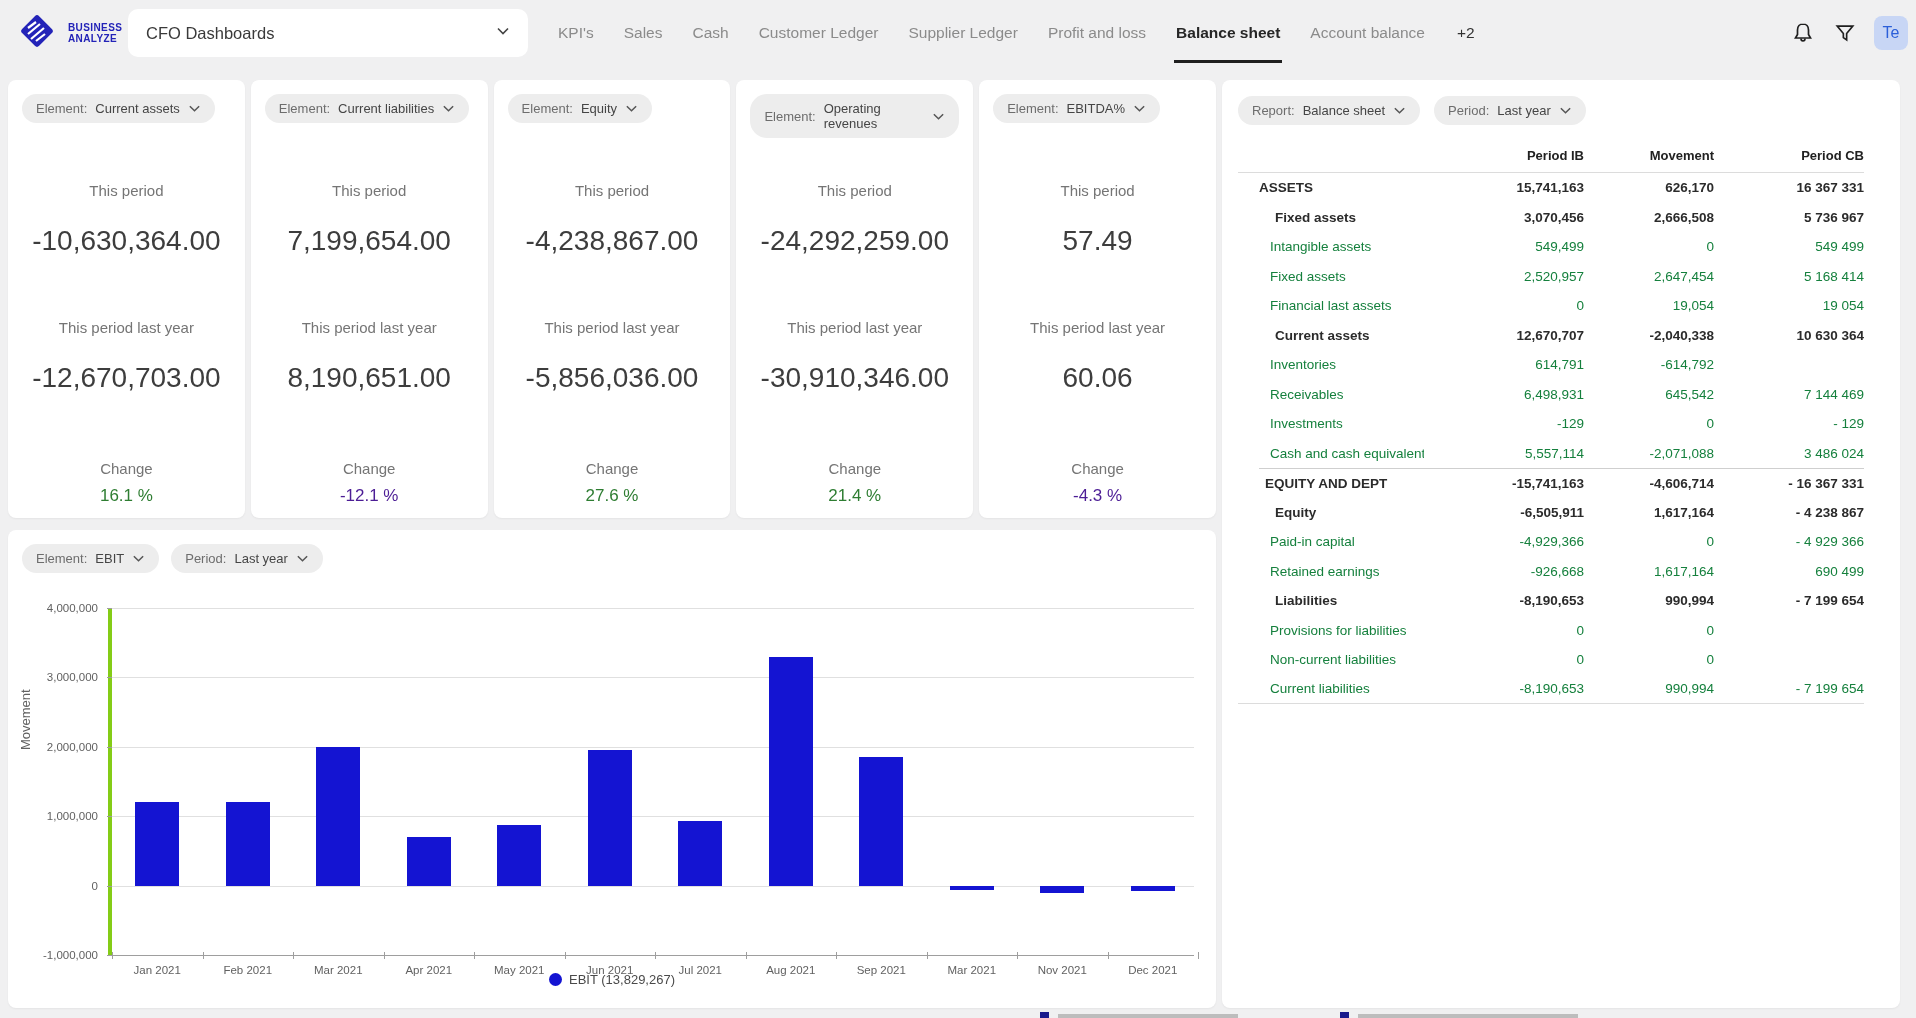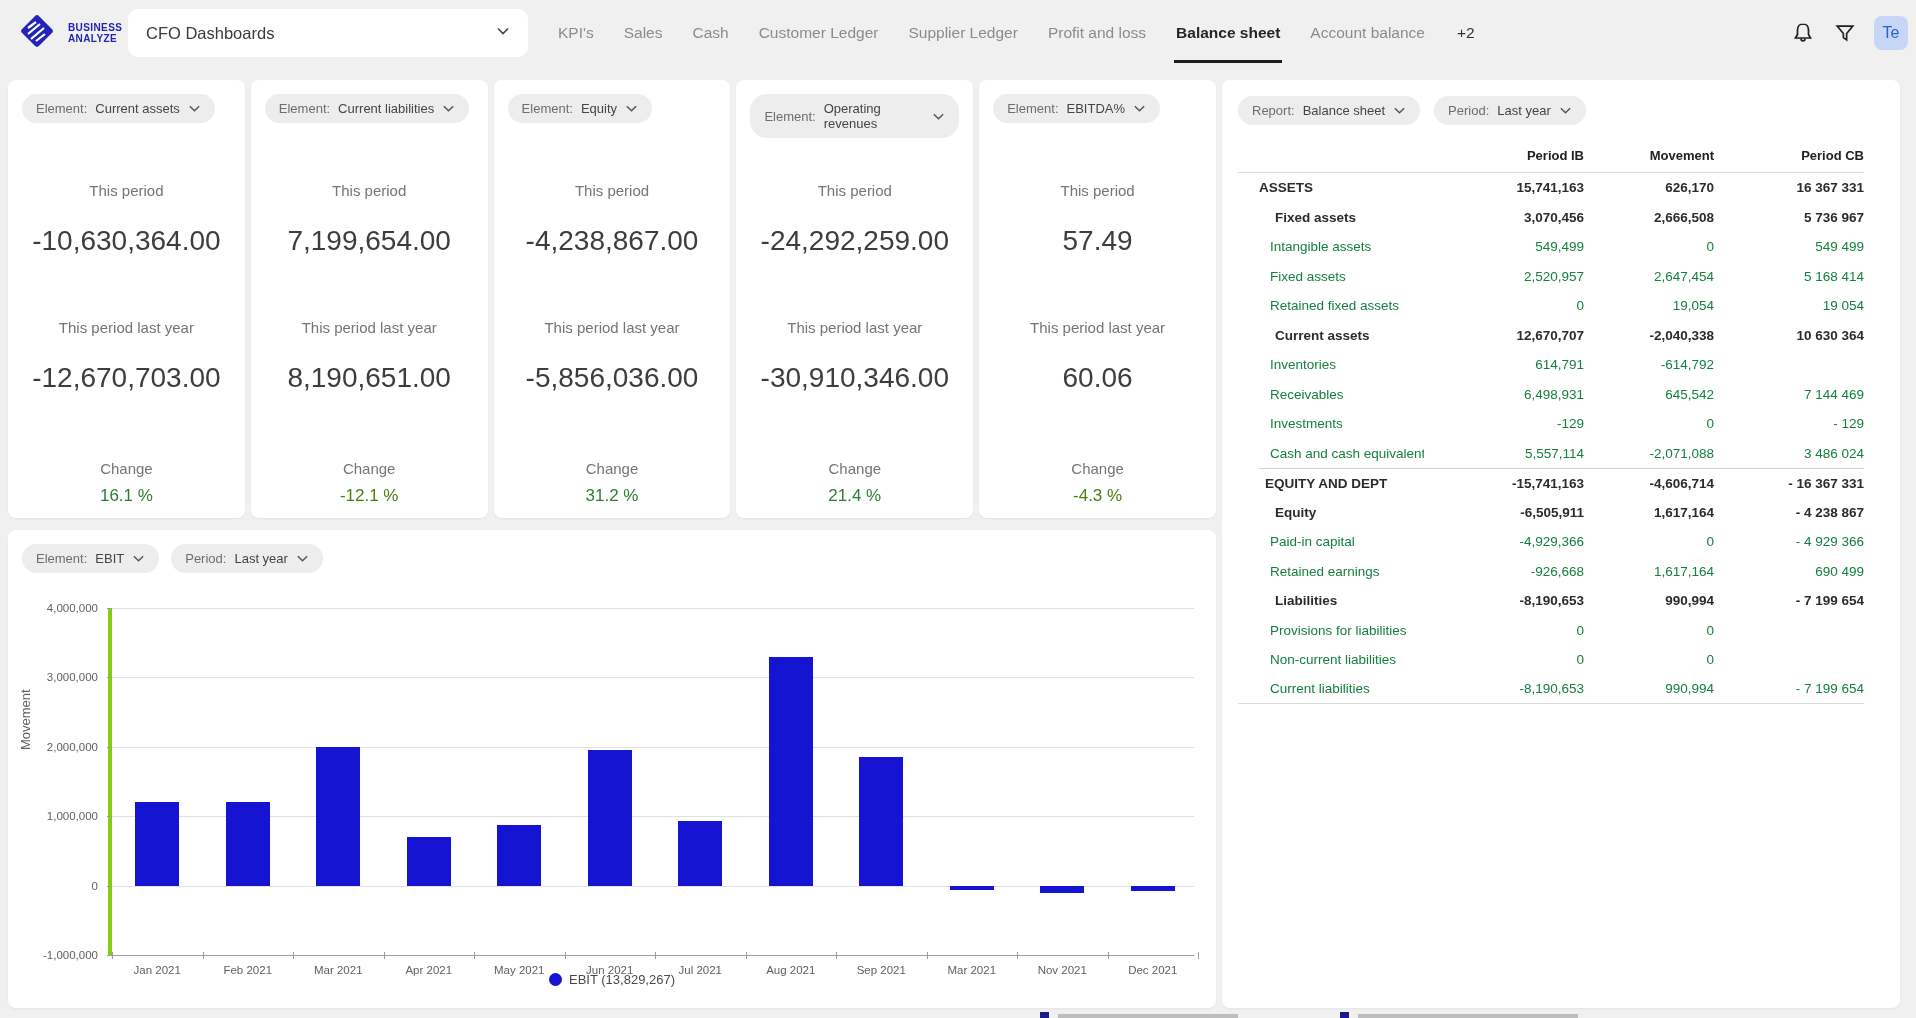--- a/index.html
+++ b/index.html
@@ -40,21 +40,21 @@
   .kpi-card { flex:1; height:438px; background:#fff; border-radius:8px; box-shadow:0 1px 2px rgba(0,0,0,.05);
     padding:14px; display:flex; flex-direction:column; align-items:center; }
   .kpi-chip-row { width:100%; min-height:44px; }
   .kpi-label { font-size:15px; color:#757575; text-align:center; }
   .kpi-value { font-size:28px; color:#3d3d3d; margin-top:26px; }
   .kpi-sec1 { margin-top:44px; }
   .kpi-sec2 { margin-top:62px; }
   .kpi-sec3 { margin-top:66px; }
   .kpi-change { font-size:17px; margin-top:9px; text-align:center; }
   .kpi-change.up { color:#2e7d32; }
-  .kpi-change.down { color:#4d7c0f; }
+  .kpi-change.down { color:#4c1d95; }
   .kpi-dot { width:15px; height:15px; border-radius:50%; margin:13px auto 0 auto; }
   .kpi-dot.up { background:#66bb6a; }
   .kpi-dot.down { background:#ef3b3b; }
   
   .chart-card { position:absolute; left:8px; top:530px; width:1208px; height:478px; background:#fff;
     border-radius:8px; box-shadow:0 1px 2px rgba(0,0,0,.05); }
   .chart-chips { position:absolute; left:14px; top:14px; display:flex; gap:12px; }
   .ylabel { position:absolute; left:10px; top:220px; transform:rotate(-90deg); transform-origin:left top;
     font-size:13px; color:#616161; }
   .plot { position:absolute; left:100px; top:78px; width:1086px; height:347px;
@@ -179,21 +179,21 @@
           <span class="chip-val">Equity</span>
           <svg width="13" height="13" viewBox="0 0 14 14">
             <path d="M2 4.5 L7 9.5 L12 4.5" stroke="#555" stroke-width="1.6" fill="none"></path>
           </svg>
         </span></div>
       <div class="kpi-label kpi-sec1">This period</div>
       <div class="kpi-value">-4,238,867.00</div>
       <div class="kpi-label kpi-sec2">This period last year</div>
       <div class="kpi-value">-5,856,036.00</div>
       <div class="kpi-label kpi-sec3">Change</div>
-      <div class="kpi-change up">31.2 %</div>
+      <div class="kpi-change up">27.6 %</div>
       <div class="kpi-dot up"></div>
     </div>
     <div class="kpi-card">
       <div class="kpi-chip-row"><span class="chip">
           <span>Element:</span>
           <span class="chip-val">Operating revenues</span>
           <svg width="13" height="13" viewBox="0 0 14 14">
             <path d="M2 4.5 L7 9.5 L12 4.5" stroke="#555" stroke-width="1.6" fill="none"></path>
           </svg>
         </span></div>
@@ -347,21 +347,21 @@
           <div class="bs-col mv">0</div>
           <div class="bs-col cb">549 499</div>
         </div>
         <div class="bs-row">
           <div class="bs-name" style="padding-left: 32px;">Fixed assets</div>
           <div class="bs-col ib">2,520,957</div>
           <div class="bs-col mv">2,647,454</div>
           <div class="bs-col cb">5 168 414</div>
         </div>
         <div class="bs-row">
-          <div class="bs-name" style="padding-left: 32px;">Retained fixed assets</div>
+          <div class="bs-name" style="padding-left: 32px;">Financial last assets</div>
           <div class="bs-col ib">0</div>
           <div class="bs-col mv">19,054</div>
           <div class="bs-col cb">19 054</div>
         </div>
         <div class="bs-row bold">
           <div class="bs-name" style="padding-left: 16px;">Current assets</div>
           <div class="bs-col ib">12,670,707</div>
           <div class="bs-col mv">-2,040,338</div>
           <div class="bs-col cb">10 630 364</div>
         </div>

